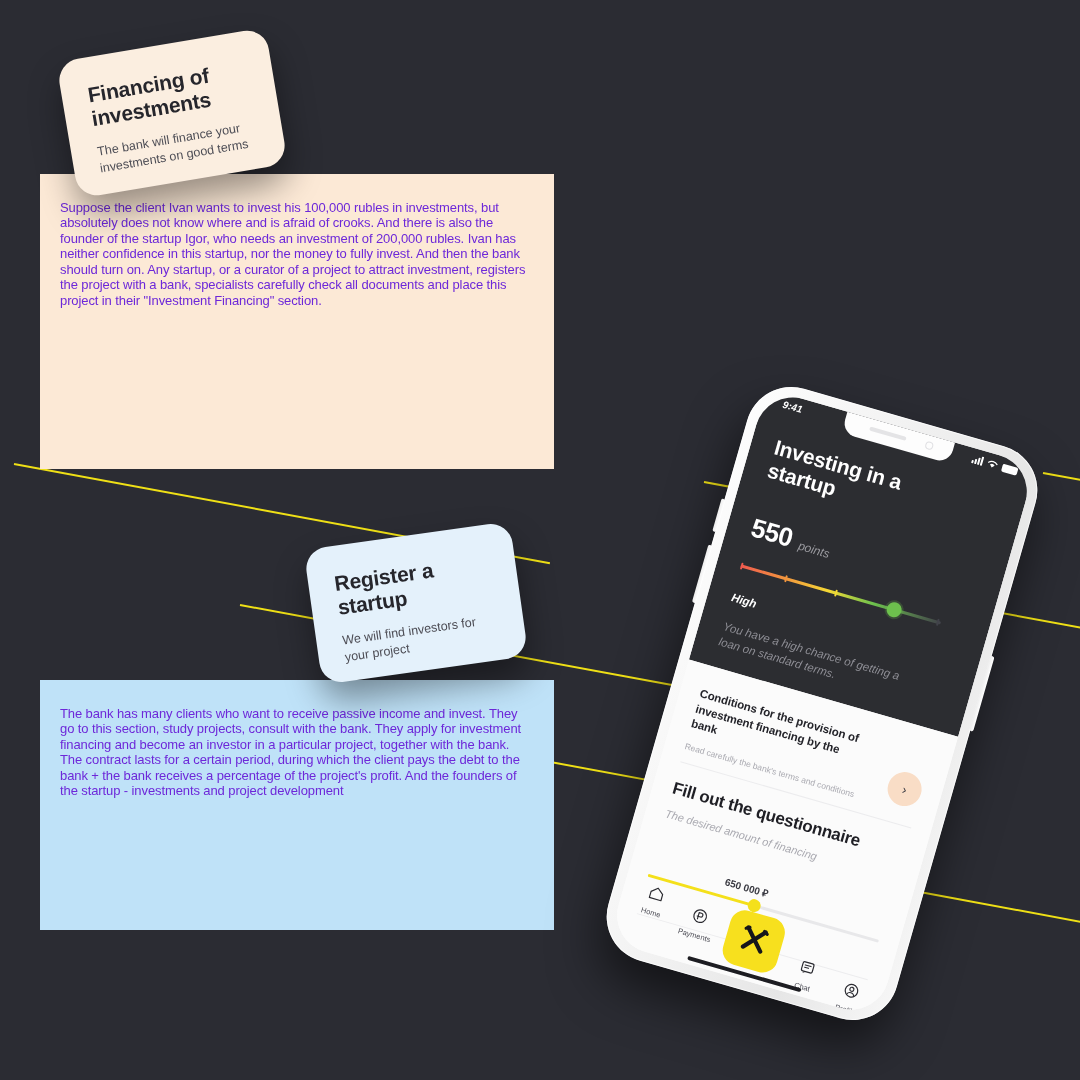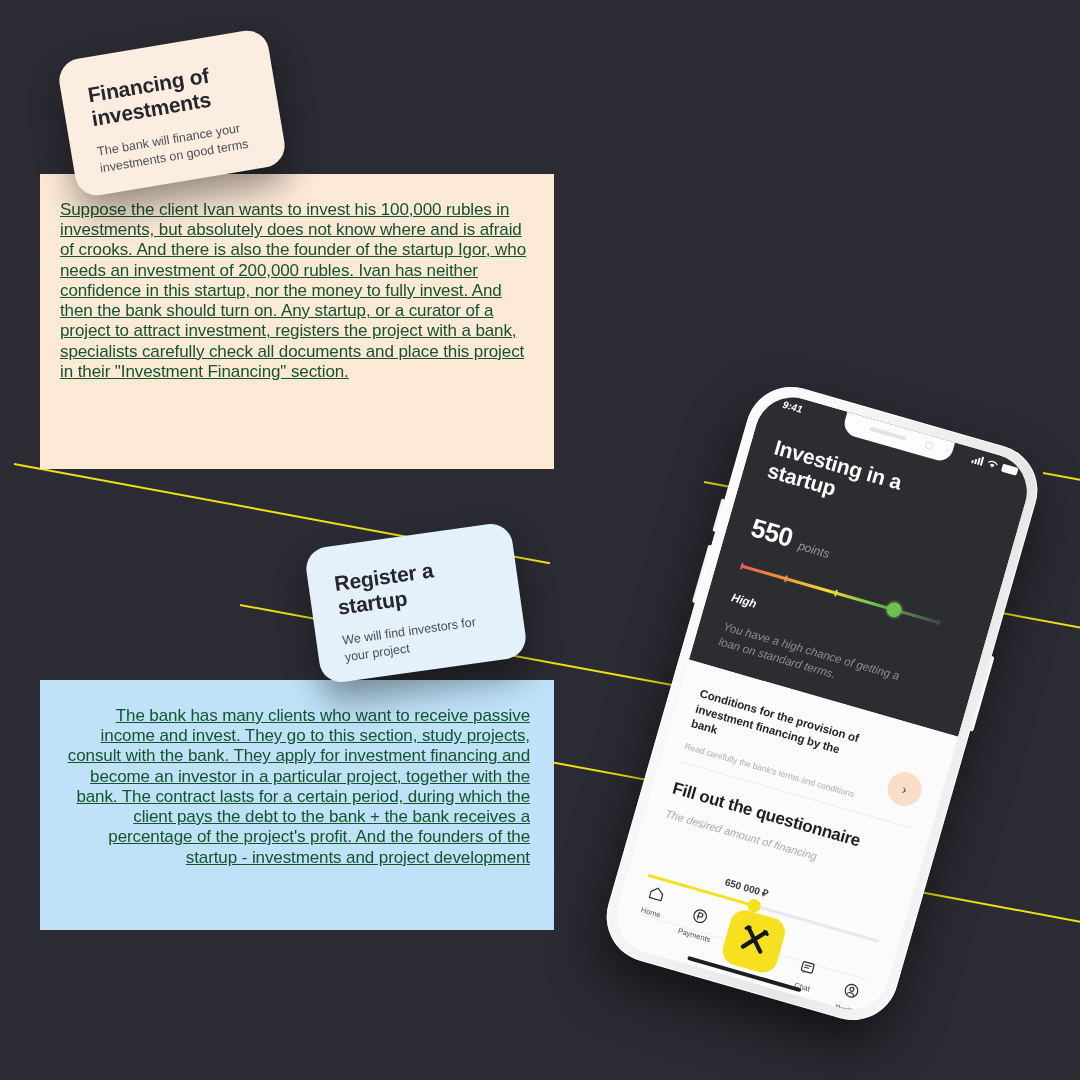--- a/index.html
+++ b/index.html
@@ -11,28 +11,27 @@
   }
   .stage { position:absolute; inset:0; overflow:hidden; }
 
   
   .yline { position:absolute; height:2px; background:#efe016; transform-origin:0 50%; }
 
   
   .textblock {
     position:absolute;
     padding:26px 24px 26px 20px;
-    font-size:17px;
+    font-size:13px;
     line-height:1.19;
-    color:#14532d;
+    color:#6d28d9;
     letter-spacing:-0.1px;
-    text-decoration:underline;
   }
   .tb-peach { background:#fce9d6; }
-  .tb-blue  { background:#bfe2f8;text-align:right; }
+  .tb-blue  { background:#bfe2f8; }
 
   
   .floatcard {
     position:absolute;
     border-radius:22px;
     box-shadow:0 18px 34px rgba(0,0,0,.40);
     padding:26px 28px 22px 26px;
   }
   .fc-peach { background:#fbeee0; }
   .fc-blue  { background:#e4f1fb; }

